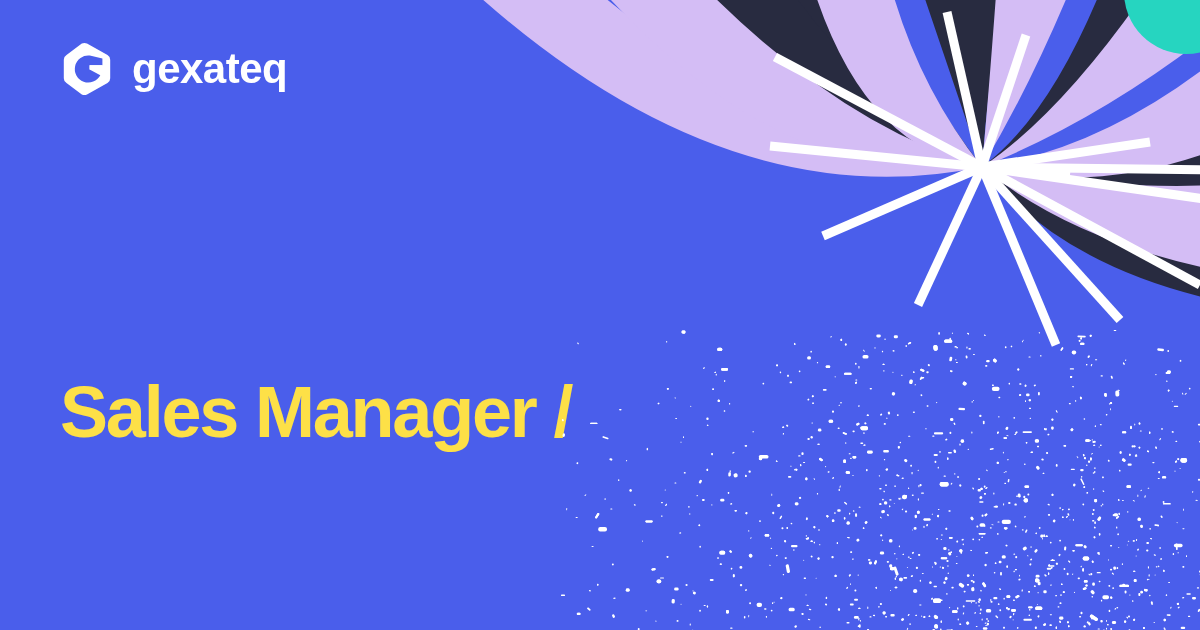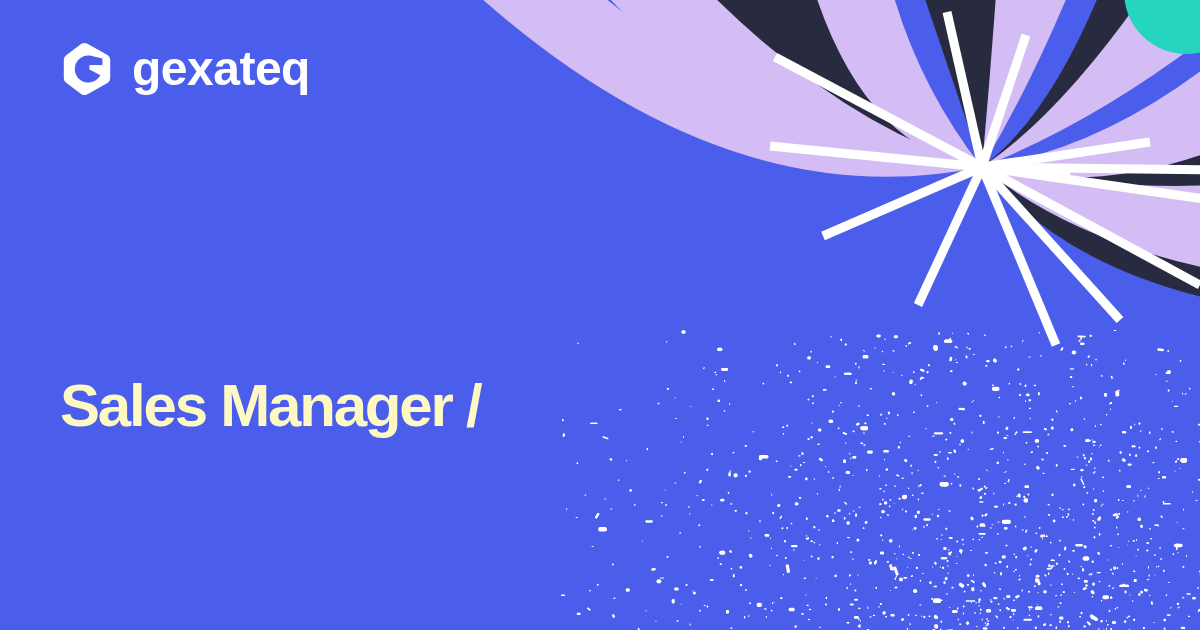--- a/index.html
+++ b/index.html
@@ -36,38 +36,38 @@
     gap: 20px;
     z-index: 5;
   }
   .brand-mark {
     width: 50px;
     height: 54px;
     display: block;
   }
   .brand-word {
     color: #ffffff;
-    font-size: 48px;
+    font-size: 42px;
     font-weight: 700;
     letter-spacing: -0.5px;
     line-height: 1;
     white-space: nowrap;
   }
 
   
   .headline {
     position: absolute;
     left: 60px;
     top: 372px;
     width: 1090px;
     z-index: 6;
   }
   .headline-line {
-    color: #fef9c3;
-    font-size: 60px;
+    color: #fde047;
+    font-size: 72px;
     font-weight: 700;
     line-height: 1.12;
     letter-spacing: -2.2px;
     white-space: nowrap;
     display: block;
   }
 
   
   .grain {
     position: absolute;

